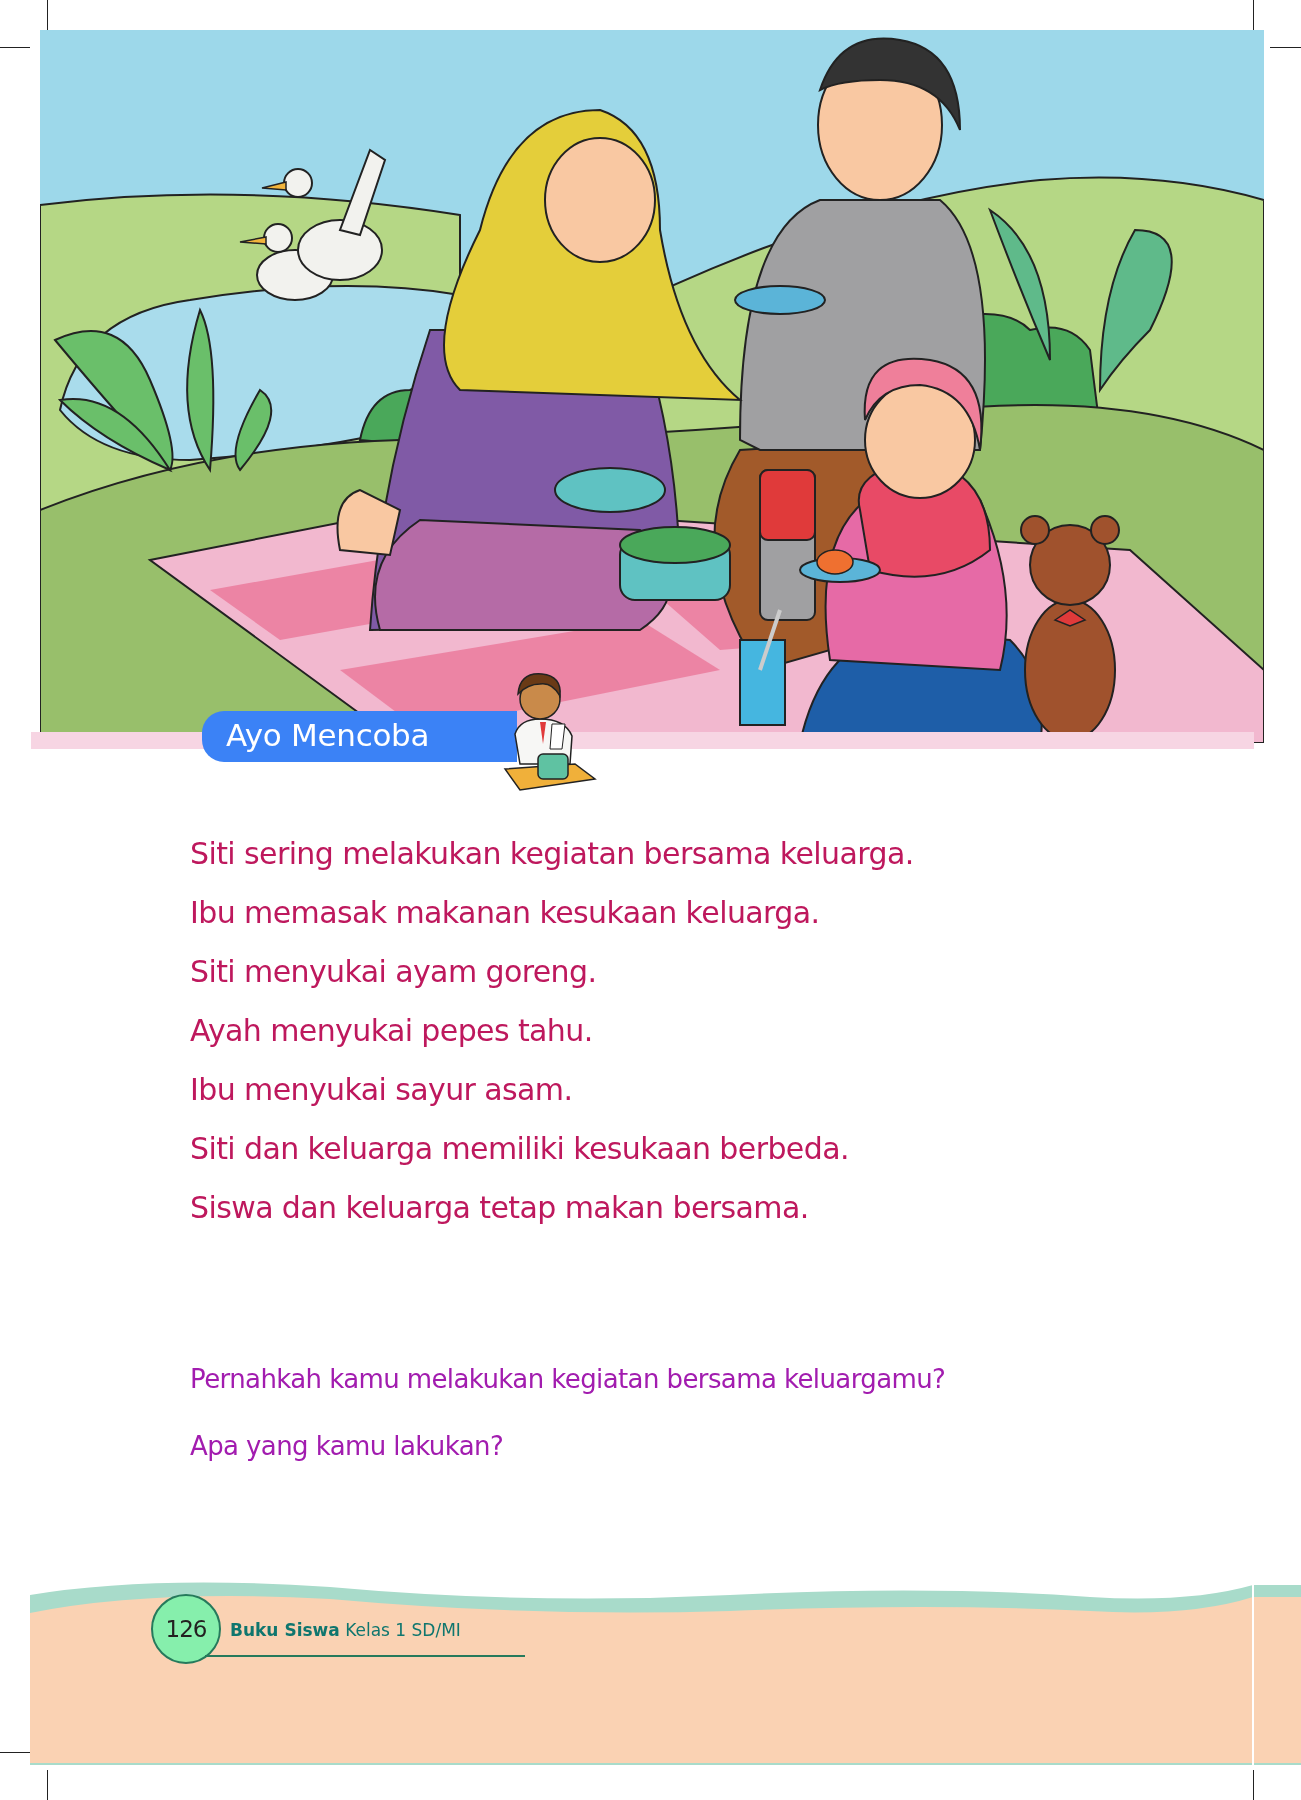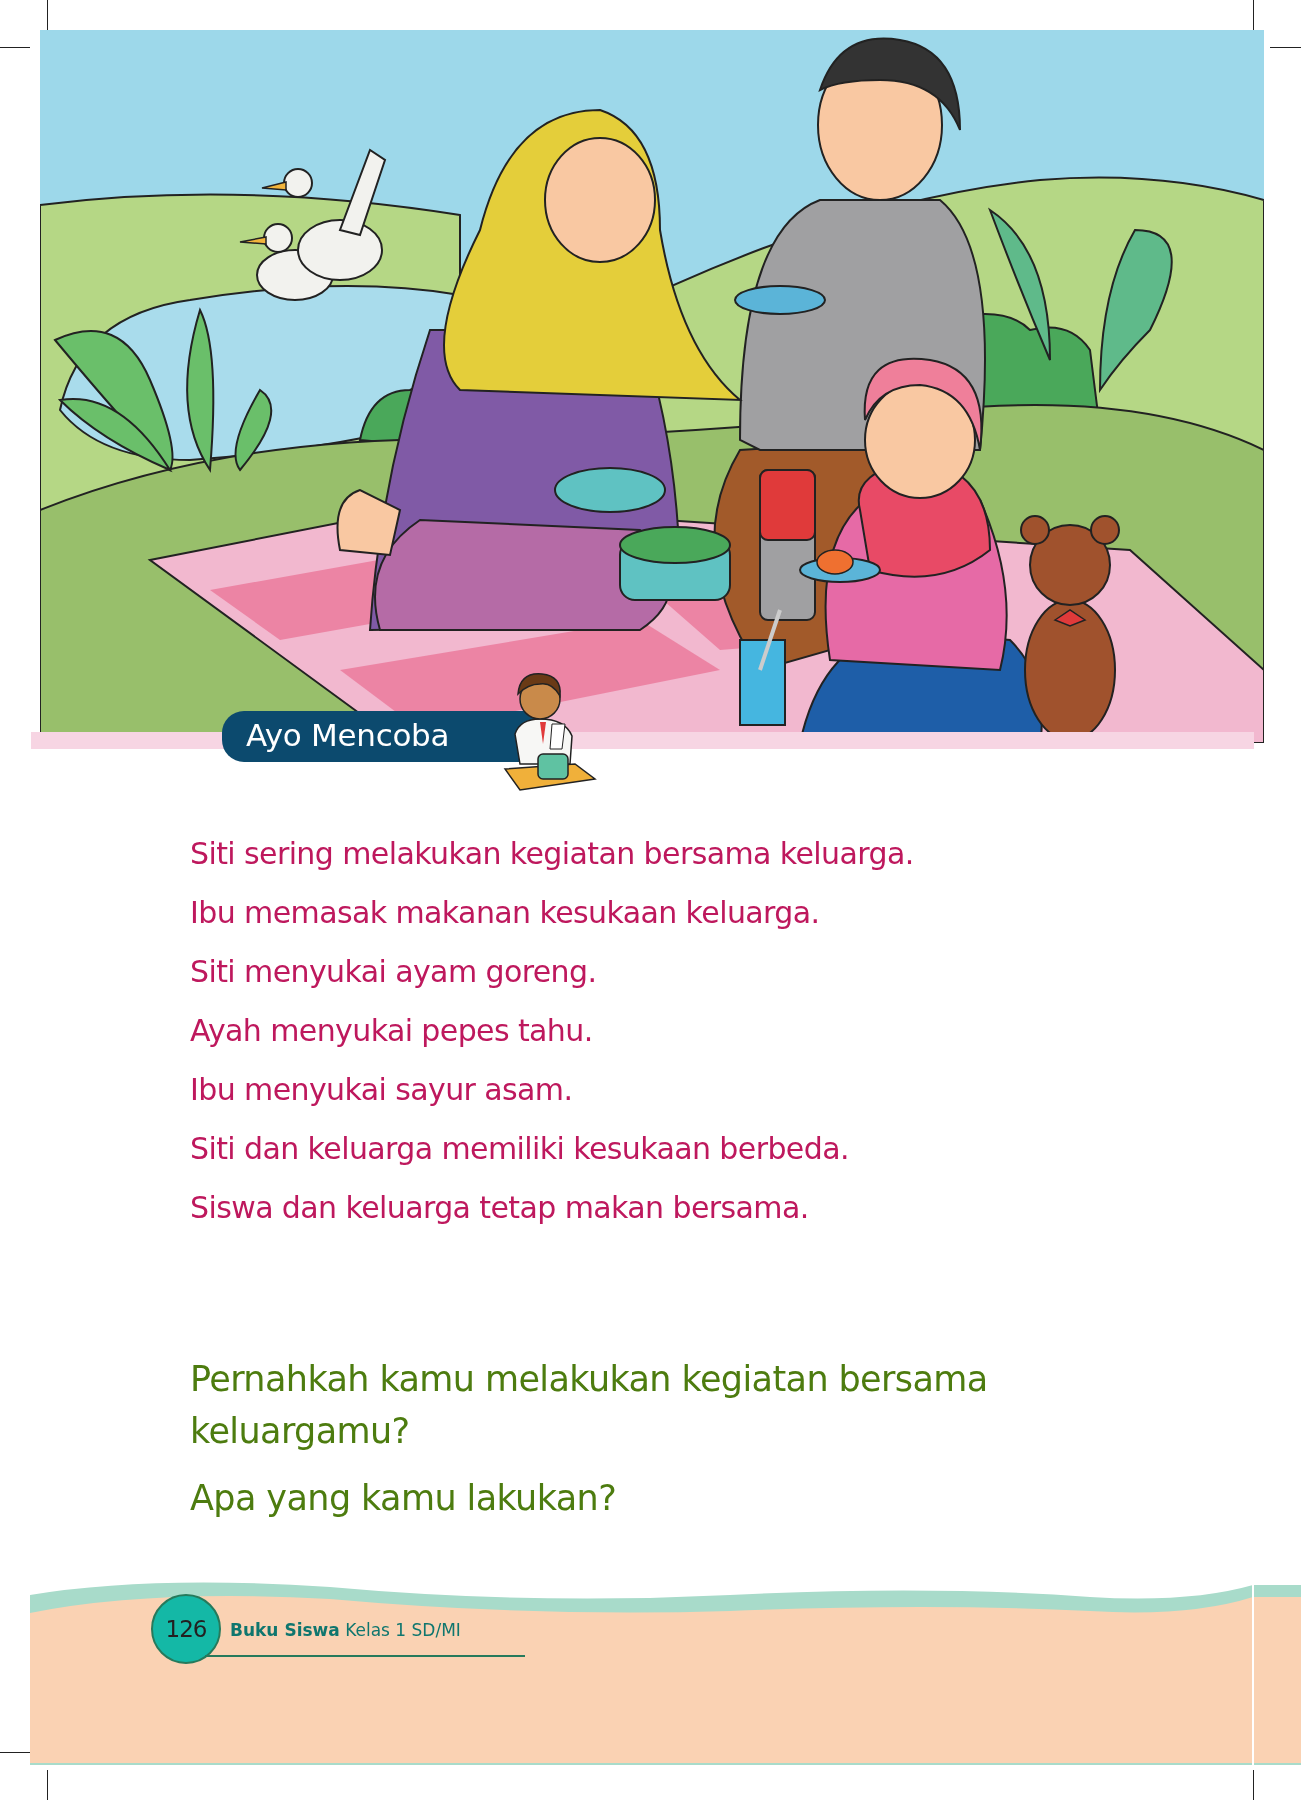--- a/index.html
+++ b/index.html
@@ -1,29 +1,29 @@
 <!DOCTYPE html>
 <html><head>
 <meta charset="utf-8">
 <style>
   html, body { margin: 0; padding: 0; background: #ffffff; }
   body { width: 1301px; height: 1800px; position: relative; overflow: hidden; font-family: "DejaVu Sans", sans-serif; }
   .crop { position: absolute; background: #222; }
   .illus { position: absolute; left: 40px; top: 30px; width: 1224px; height: 713px; overflow: hidden; }
   .illus svg { display: block; }
   .pink-strip { position: absolute; left: 31px; top: 732px; width: 1223px; height: 17px; background: #f7d5e3; }
-  .section-pill { position: absolute; left: 222px; top: 711px; width: 315px; height: 51px; background: #0c4a6e; border-radius: 22px 0 0 22px; }
+  .section-pill { position: absolute; left: 202px; top: 711px; width: 315px; height: 51px; background: #3b82f6; border-radius: 22px 0 0 22px; }
   .section-pill span { position: absolute; left: 24px; top: 6px; font-family: "DejaVu Sans", sans-serif; font-size: 31px; color: #ffffff; letter-spacing: -0.3px; }
   .boy { position: absolute; left: 490px; top: 664px; width: 110px; height: 130px; }
   .story { position: absolute; left: 190px; top: 832px; width: 1000px; color: #be185d; font-family: "DejaVu Sans", sans-serif; font-size: 30px; letter-spacing: -0.6px; }
   .story p { margin: 0; height: 59px; line-height: 44px; white-space: nowrap; }
-  .questions { position: absolute; left: 190px; top: 1353px; width: 880px; color: #4d7c0f; font-family: "DejaVu Sans", sans-serif; font-size: 35px; letter-spacing: -0.6px; }
+  .questions { position: absolute; left: 190px; top: 1353px; width: 880px; color: #a21caf; font-family: "DejaVu Sans", sans-serif; font-size: 26px; letter-spacing: -0.6px; }
   .questions p { margin: 0 0 15px 0; line-height: 52px; }
   .footer-band { position: absolute; left: 30px; top: 1575px; width: 1271px; height: 190px; }
-  .page-circle { position: absolute; left: 151px; top: 1594px; width: 66px; height: 66px; border-radius: 50%; background: #14b8a6; border: 2px solid #267a5c; display: flex; align-items: center; justify-content: center; font-family: "DejaVu Sans", sans-serif; font-size: 23px; color: #231f20; letter-spacing: -1px; }
+  .page-circle { position: absolute; left: 151px; top: 1594px; width: 66px; height: 66px; border-radius: 50%; background: #86efac; border: 2px solid #267a5c; display: flex; align-items: center; justify-content: center; font-family: "DejaVu Sans", sans-serif; font-size: 23px; color: #231f20; letter-spacing: -1px; }
   .footer-text { position: absolute; left: 230px; top: 1620px; font-family: "DejaVu Sans", sans-serif; font-size: 17px; color: #0f766e; white-space: nowrap; }
   .footer-text b { font-weight: bold; }
   .footer-rule { position: absolute; left: 205px; top: 1655px; width: 320px; height: 2px; background: #267a5c; }
 </style>
 </head>
 <body>
 
 <div class="crop" style="left:47px;top:0;width:1px;height:30px;"></div>
 <div class="crop" style="left:0;top:47px;width:30px;height:1px;"></div>
 <div class="crop" style="left:1253px;top:0;width:1px;height:30px;"></div>

